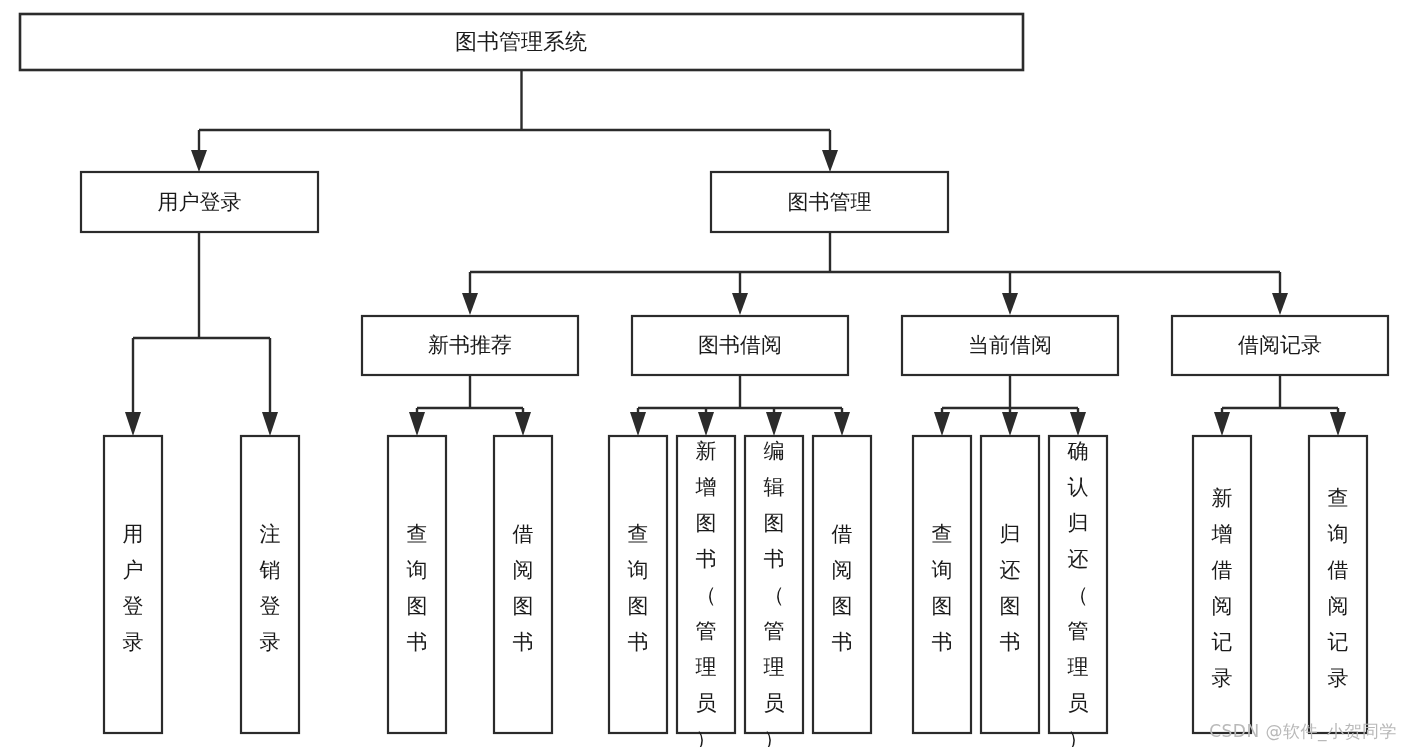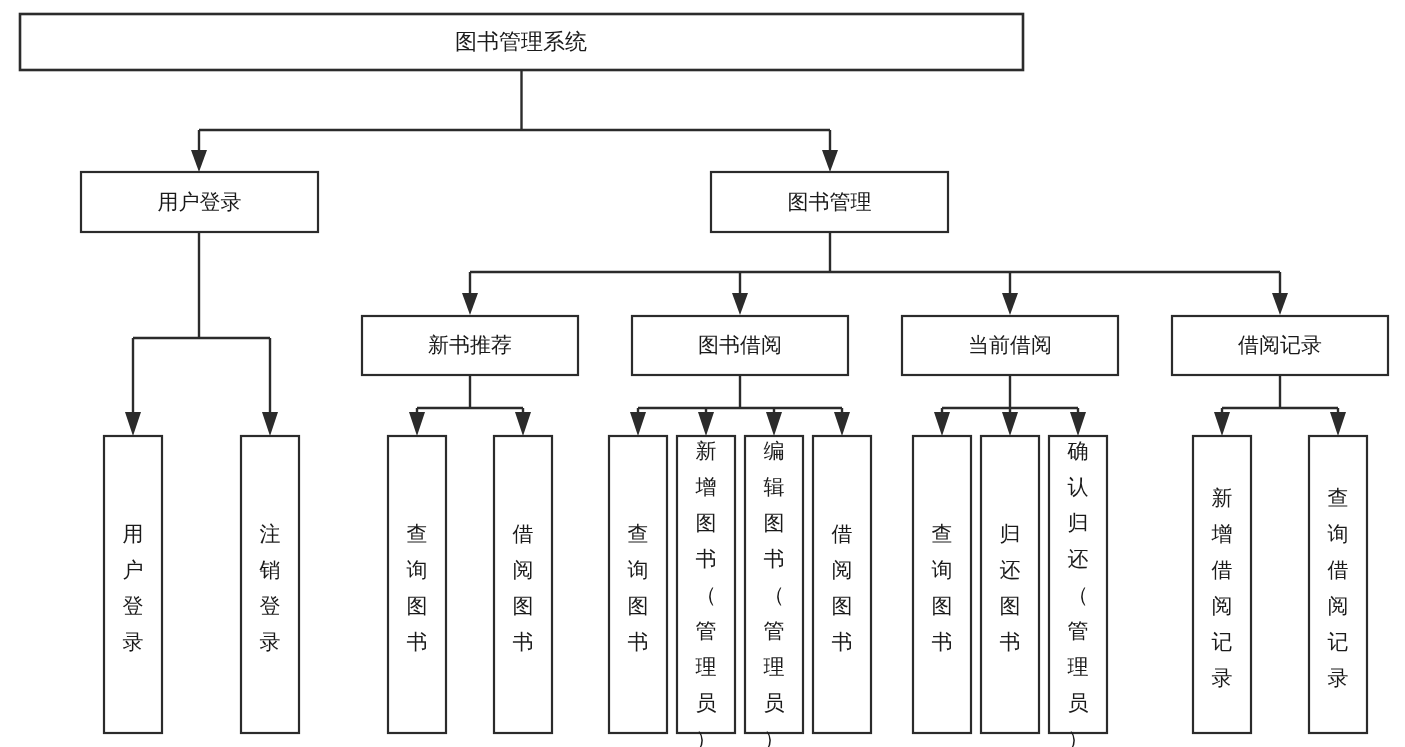--- a/index.html
+++ b/index.html
@@ -224,13 +224,14 @@
     <g>
       <rect class="node-rect" x="1193" y="436" width="58" height="297"></rect>
       <text class="vlabel" x="1222" y="472"><tspan x="1222" y="504.58">新</tspan><tspan x="1222" y="540.5799999999999">增</tspan><tspan x="1222" y="576.5799999999999">借</tspan><tspan x="1222" y="612.5799999999999">阅</tspan><tspan x="1222" y="648.5799999999999">记</tspan><tspan x="1222" y="684.5799999999999">录</tspan></text>
     </g>
     <g>
       <rect class="node-rect" x="1309" y="436" width="58" height="297"></rect>
       <text class="vlabel" x="1338" y="472"><tspan x="1338" y="504.58">查</tspan><tspan x="1338" y="540.5799999999999">询</tspan><tspan x="1338" y="576.5799999999999">借</tspan><tspan x="1338" y="612.5799999999999">阅</tspan><tspan x="1338" y="648.5799999999999">记</tspan><tspan x="1338" y="684.5799999999999">录</tspan></text>
     </g>
   </svg>
 
+  <div class="watermark">CSDN @软件_小贺同学</div>
 </div>
 
 </body></html>

